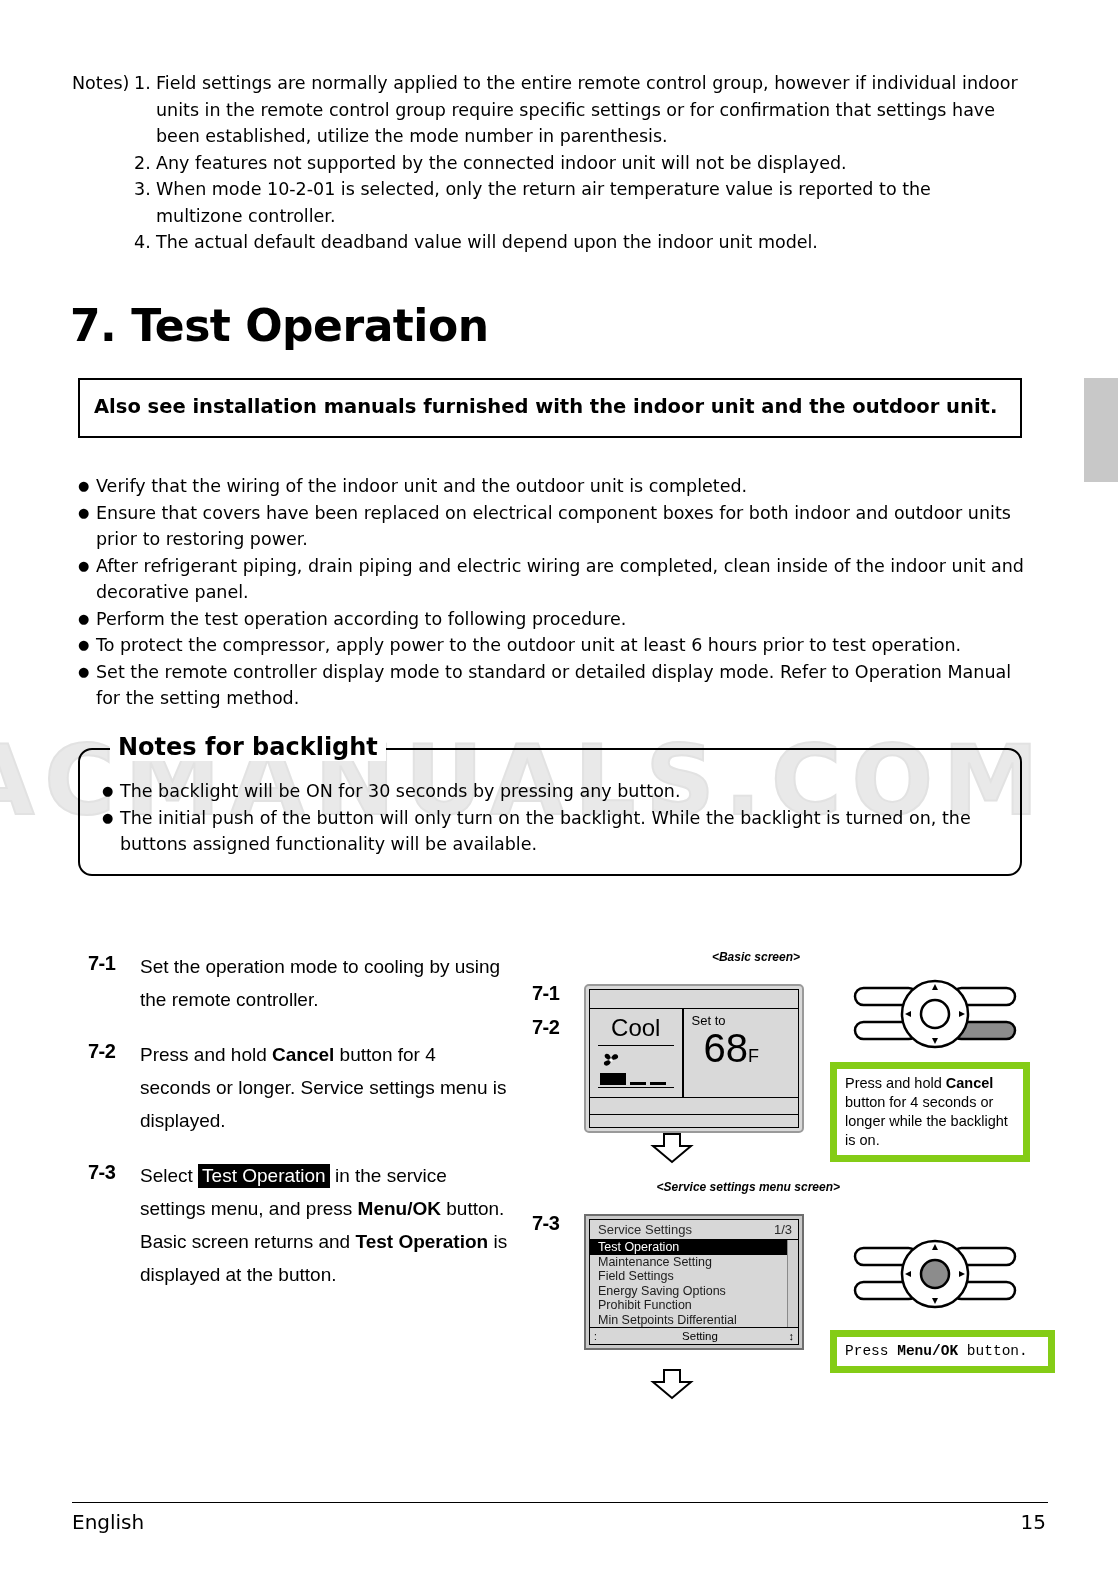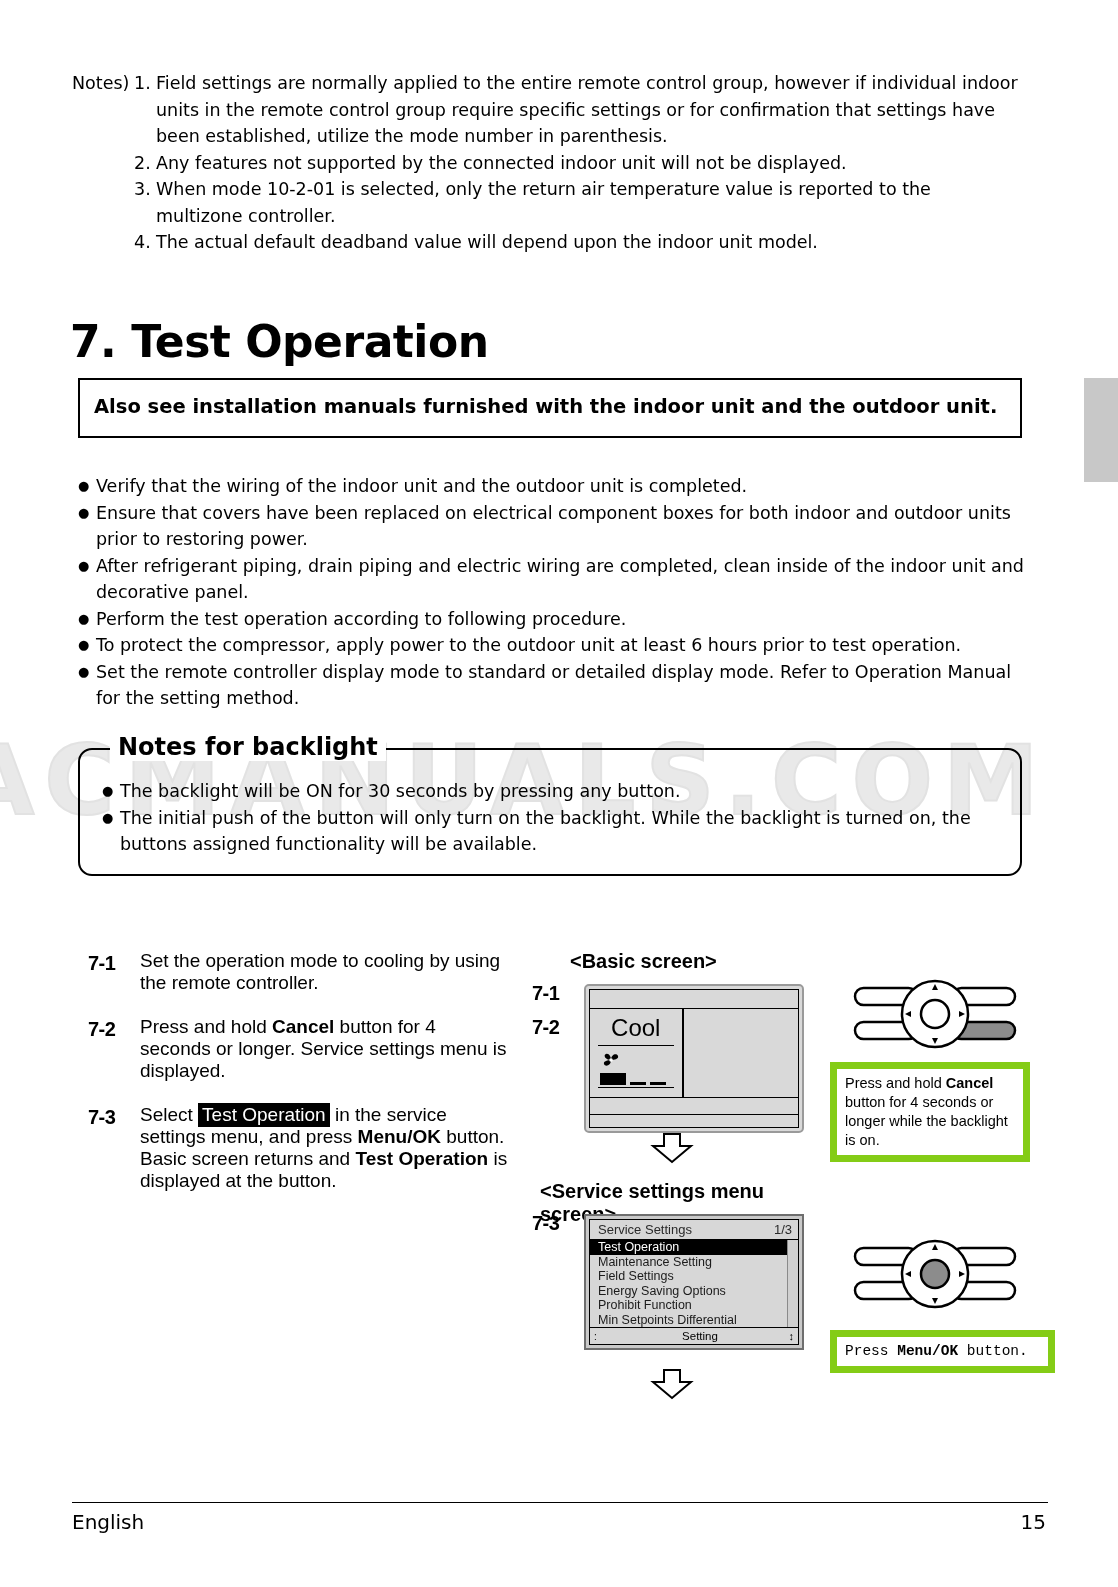--- a/index.html
+++ b/index.html
@@ -43,21 +43,21 @@
   }
   .notes-row{display:flex;}
   .notes-label{width:62px;flex:0 0 62px;}
   .notes-list{flex:1;}
   .note-item{display:flex;}
   .note-num{width:22px;flex:0 0 22px;text-align:left;}
   .note-text{flex:1;}
 
   
   .sec-title{
-    position:absolute; left:70px; top:316px;
+    position:absolute; left:70px; top:300px;
     font-family:"DejaVu Sans", sans-serif;
     font-weight:bold;
     font-size:44px;
     letter-spacing:-0.5px;
     z-index:2;
   }
 
   
   .callout{
     position:absolute; left:78px; top:378px;
@@ -123,35 +123,36 @@
   .step-num{
     flex:0 0 52px; width:52px;
     font-weight:bold;
     font-size:20px;
     line-height:26px;
     letter-spacing:-0.5px;
   }
   .step-body{
     flex:1;
     font-size:19px;
-    line-height:22px;
+    line-height:33px;
   }
   .hl{
     background:#000; color:#fff;
     padding:1px 4px 2px 4px;
     font-size:19px;
   }
 
   
   .diagrams{position:absolute; left:520px; top:950px; width:560px; z-index:2;}
 
   .cap{
     font-weight:bold;
-    font-size:20px;
-    text-align:left;
+    font-size:12px;
+    text-align:right;
+    font-style:italic;
   }
 
   .step-tag{
     position:absolute;
     font-weight:bold;
     font-size:20px;
     letter-spacing:-0.5px;
   }
 
   
@@ -387,20 +388,24 @@
                   <path d="M11 10 C11 16, 5 17, 4 14 C3 11, 8 10, 11 10 Z" fill="#000"></path>
                   <circle cx="11" cy="10" r="1.8" fill="#fff"></circle>
                 </svg>
               </div>
               <div class="fan-bars">
                 <div class="b1"></div>
                 <div class="b2"></div>
                 <div class="b3"></div>
               </div>
               <div class="fan-underline"></div>
+            </div>
+            <div class="lcd-right">
+              <div class="lcd-setto">Set to</div>
+              <div class="lcd-temp"><span>68</span><span class="unit">F</span></div>
             </div>
           </div>
           <div class="lcd-botbar"></div>
           <div class="lcd-botbar2"></div>
         </div>
       </div>
     </div>
 
     <div style="position:absolute;left:310px;top:22px;width:210px;">
       <div class="ctrl">

